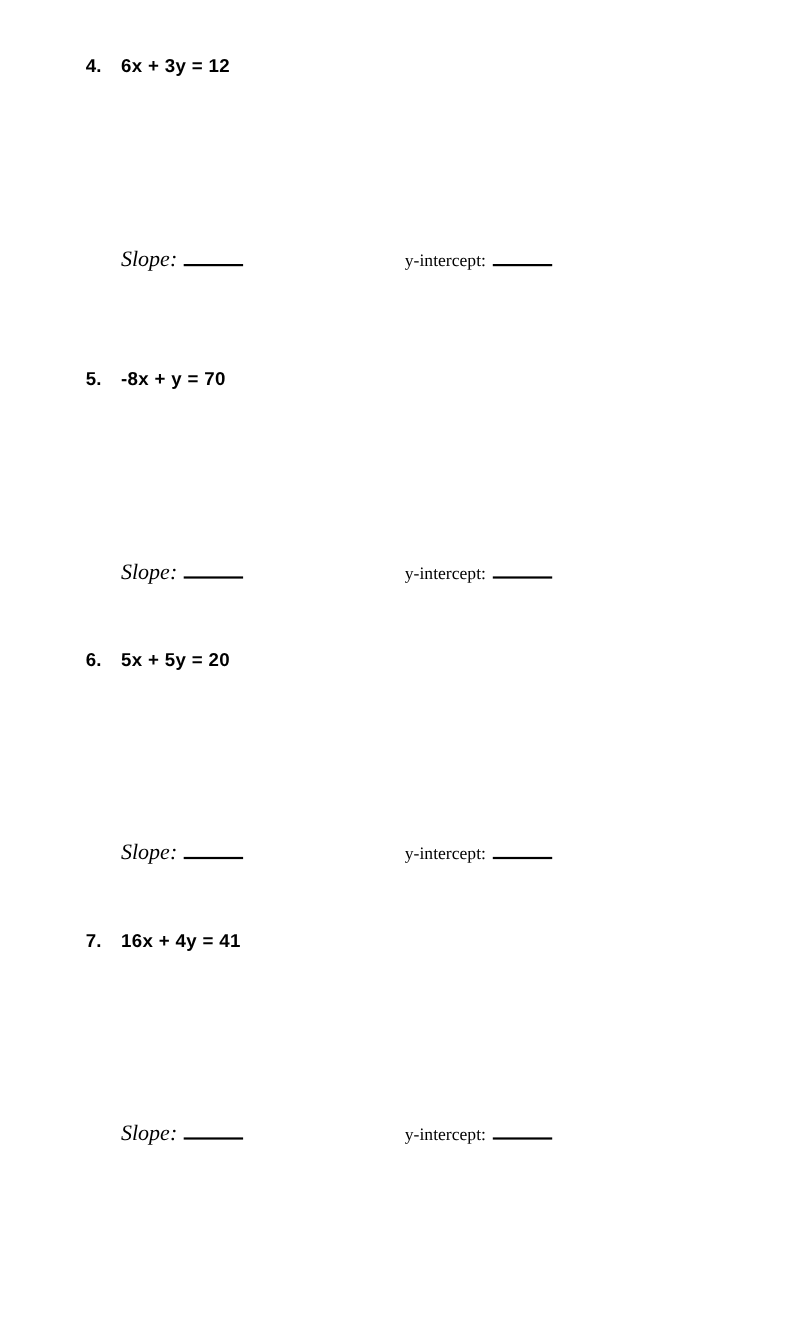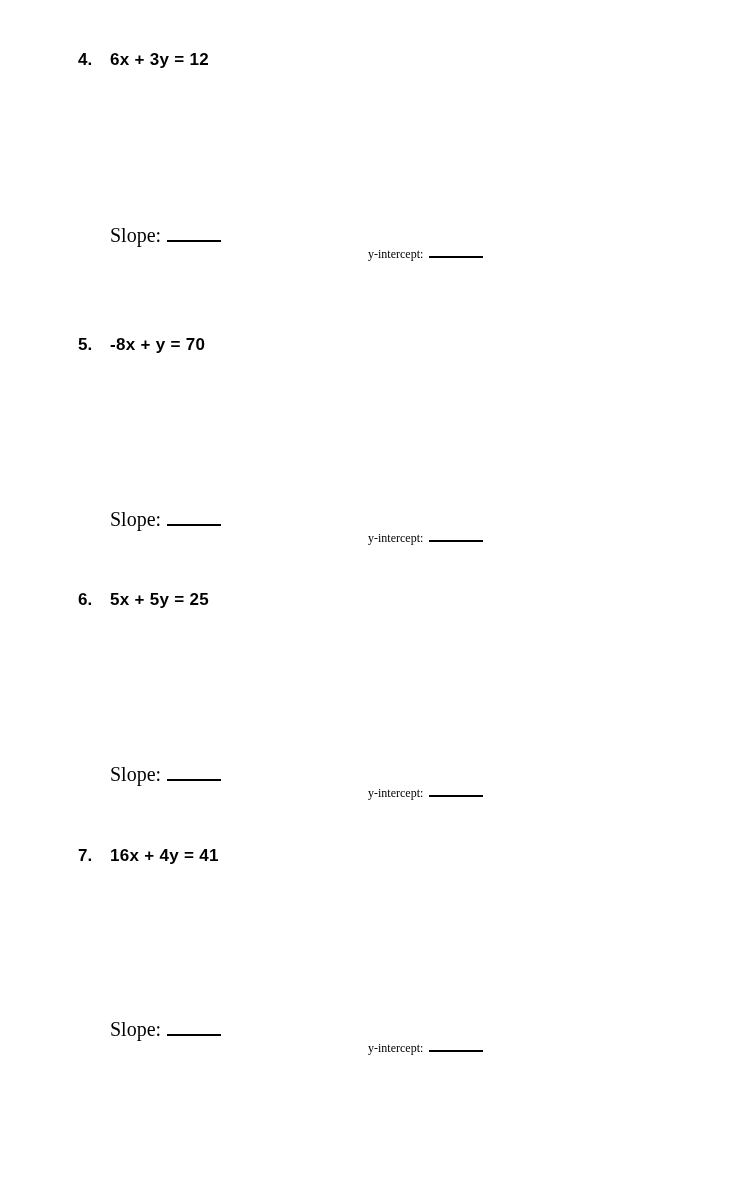--- a/index.html
+++ b/index.html
@@ -39,27 +39,28 @@
     width: 733px;
     height: 26px;
   }
   .slope-group {
     position: absolute;
     left: 110px;
     top: 0;
     white-space: nowrap;
     font-size: 20px;
     line-height: 24px;
+    font-style: italic;
   }
   .yint-group {
     position: absolute;
     left: 368px;
-    top: 16px;
+    top: 0;
     white-space: nowrap;
-    font-size: 12px;
+    font-size: 16px;
     line-height: 24px;
   }
   .blank {
     display: inline-block;
     width: 54px;
     height: 20px;
     margin-left: 6px;
     border-bottom: 2px solid #000000;
     vertical-align: baseline;
   }
@@ -79,21 +80,21 @@
 
   <div class="problem-row" style="top:335px">
     <span class="problem-num">5.</span><span class="equation">-8x + y = 70</span>
   </div>
   <div class="answer-row" style="top:504px">
     <span class="slope-group"><span>Slope:</span><span class="blank"></span></span>
     <span class="yint-group"><span>y-intercept:</span><span class="blank"></span></span>
   </div>
 
   <div class="problem-row" style="top:590px">
-    <span class="problem-num">6.</span><span class="equation">5x + 5y = 25</span>
+    <span class="problem-num">6.</span><span class="equation">5x + 5y = 20</span>
   </div>
   <div class="answer-row" style="top:759px">
     <span class="slope-group"><span>Slope:</span><span class="blank"></span></span>
     <span class="yint-group"><span>y-intercept:</span><span class="blank"></span></span>
   </div>
 
   <div class="problem-row" style="top:846px">
     <span class="problem-num">7.</span><span class="equation">16x + 4y = 41</span>
   </div>
   <div class="answer-row" style="top:1014px">

